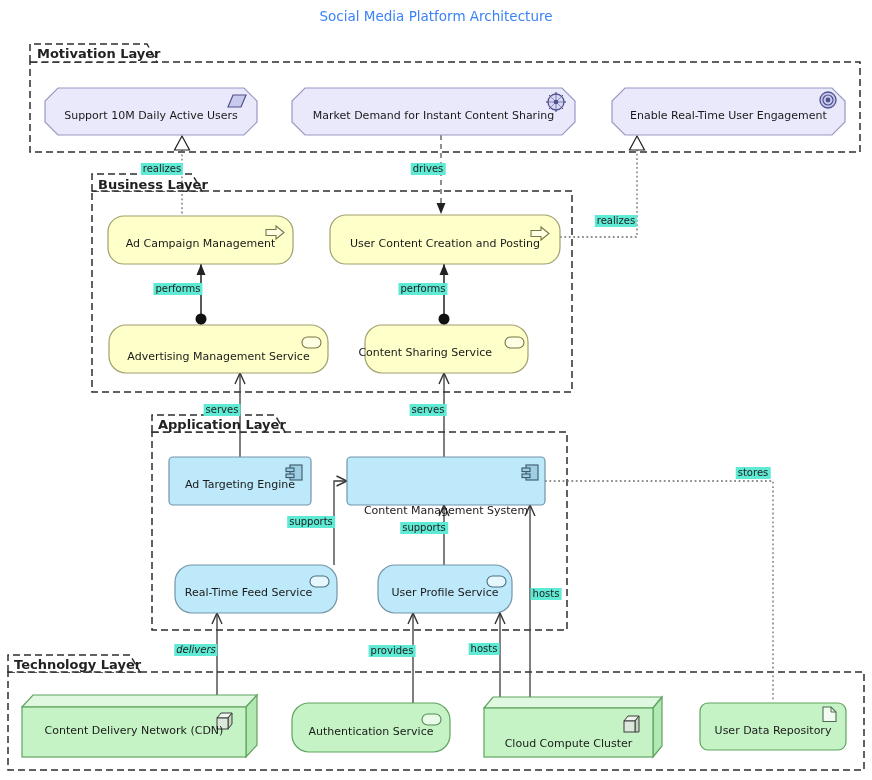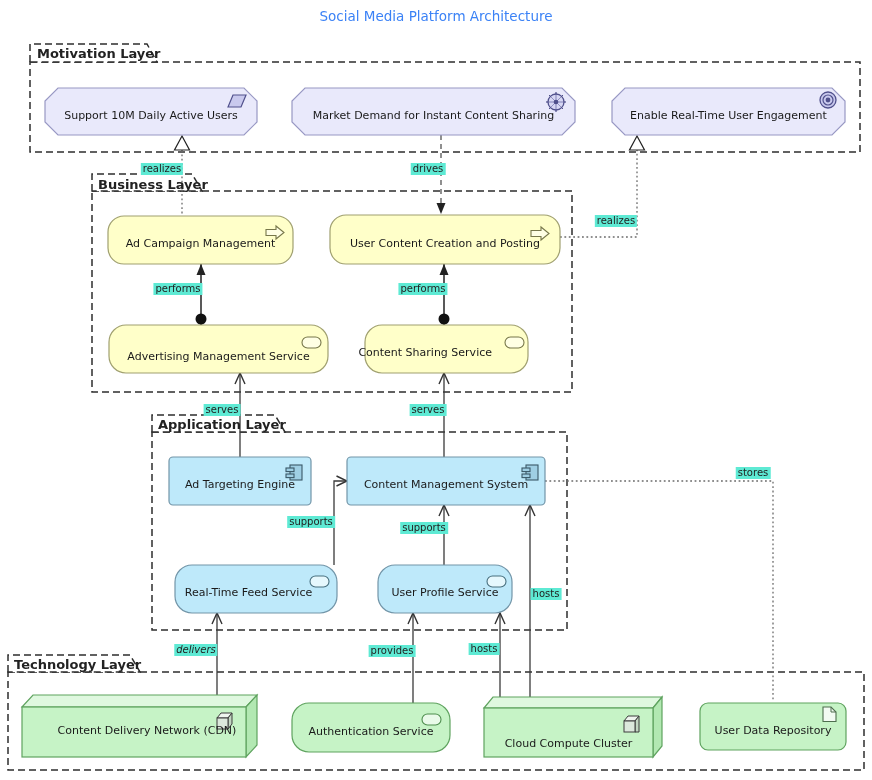--- a/index.html
+++ b/index.html
@@ -216,30 +216,30 @@
   </div>
 <div class="node" style="left:109px;top:325px;width:219px;height:56px;">
     <span>Advertising Management Service</span>
   </div>
 <div class="node" style="left:356px;top:325px;width:136px;height:48px;justify-content:flex-end;">
     <span>Content Sharing Service</span>
   </div>
 <div class="node" style="left:169px;top:457px;width:142px;height:48px;">
     <span>Ad Targeting Engine</span>
   </div>
-<div class="node" style="left:347px;top:457px;width:198px;height:48px;">
+<div class="node" style="left:347px;top:483px;width:198px;height:48px;">
     <span>Content Management System</span>
   </div>
 <div class="node" style="left:175px;top:565px;width:147px;height:48px;">
     <span>Real-Time Feed Service</span>
   </div>
 <div class="node" style="left:378px;top:565px;width:134px;height:48px;">
     <span>User Profile Service</span>
   </div>
-<div class="node" style="left:35px;top:707px;width:224px;height:40px;">
+<div class="node" style="left:22px;top:707px;width:224px;height:40px;">
     <span>Content Delivery Network (CDN)</span>
   </div>
 <div class="node" style="left:292px;top:703px;width:158px;height:49px;">
     <span>Authentication Service</span>
   </div>
 <div class="node" style="left:484px;top:708px;width:169px;height:64px;">
     <span>Cloud Compute Cluster</span>
   </div>
 <div class="node" style="left:700px;top:703px;width:146px;height:47px;">
     <span>User Data Repository</span>

